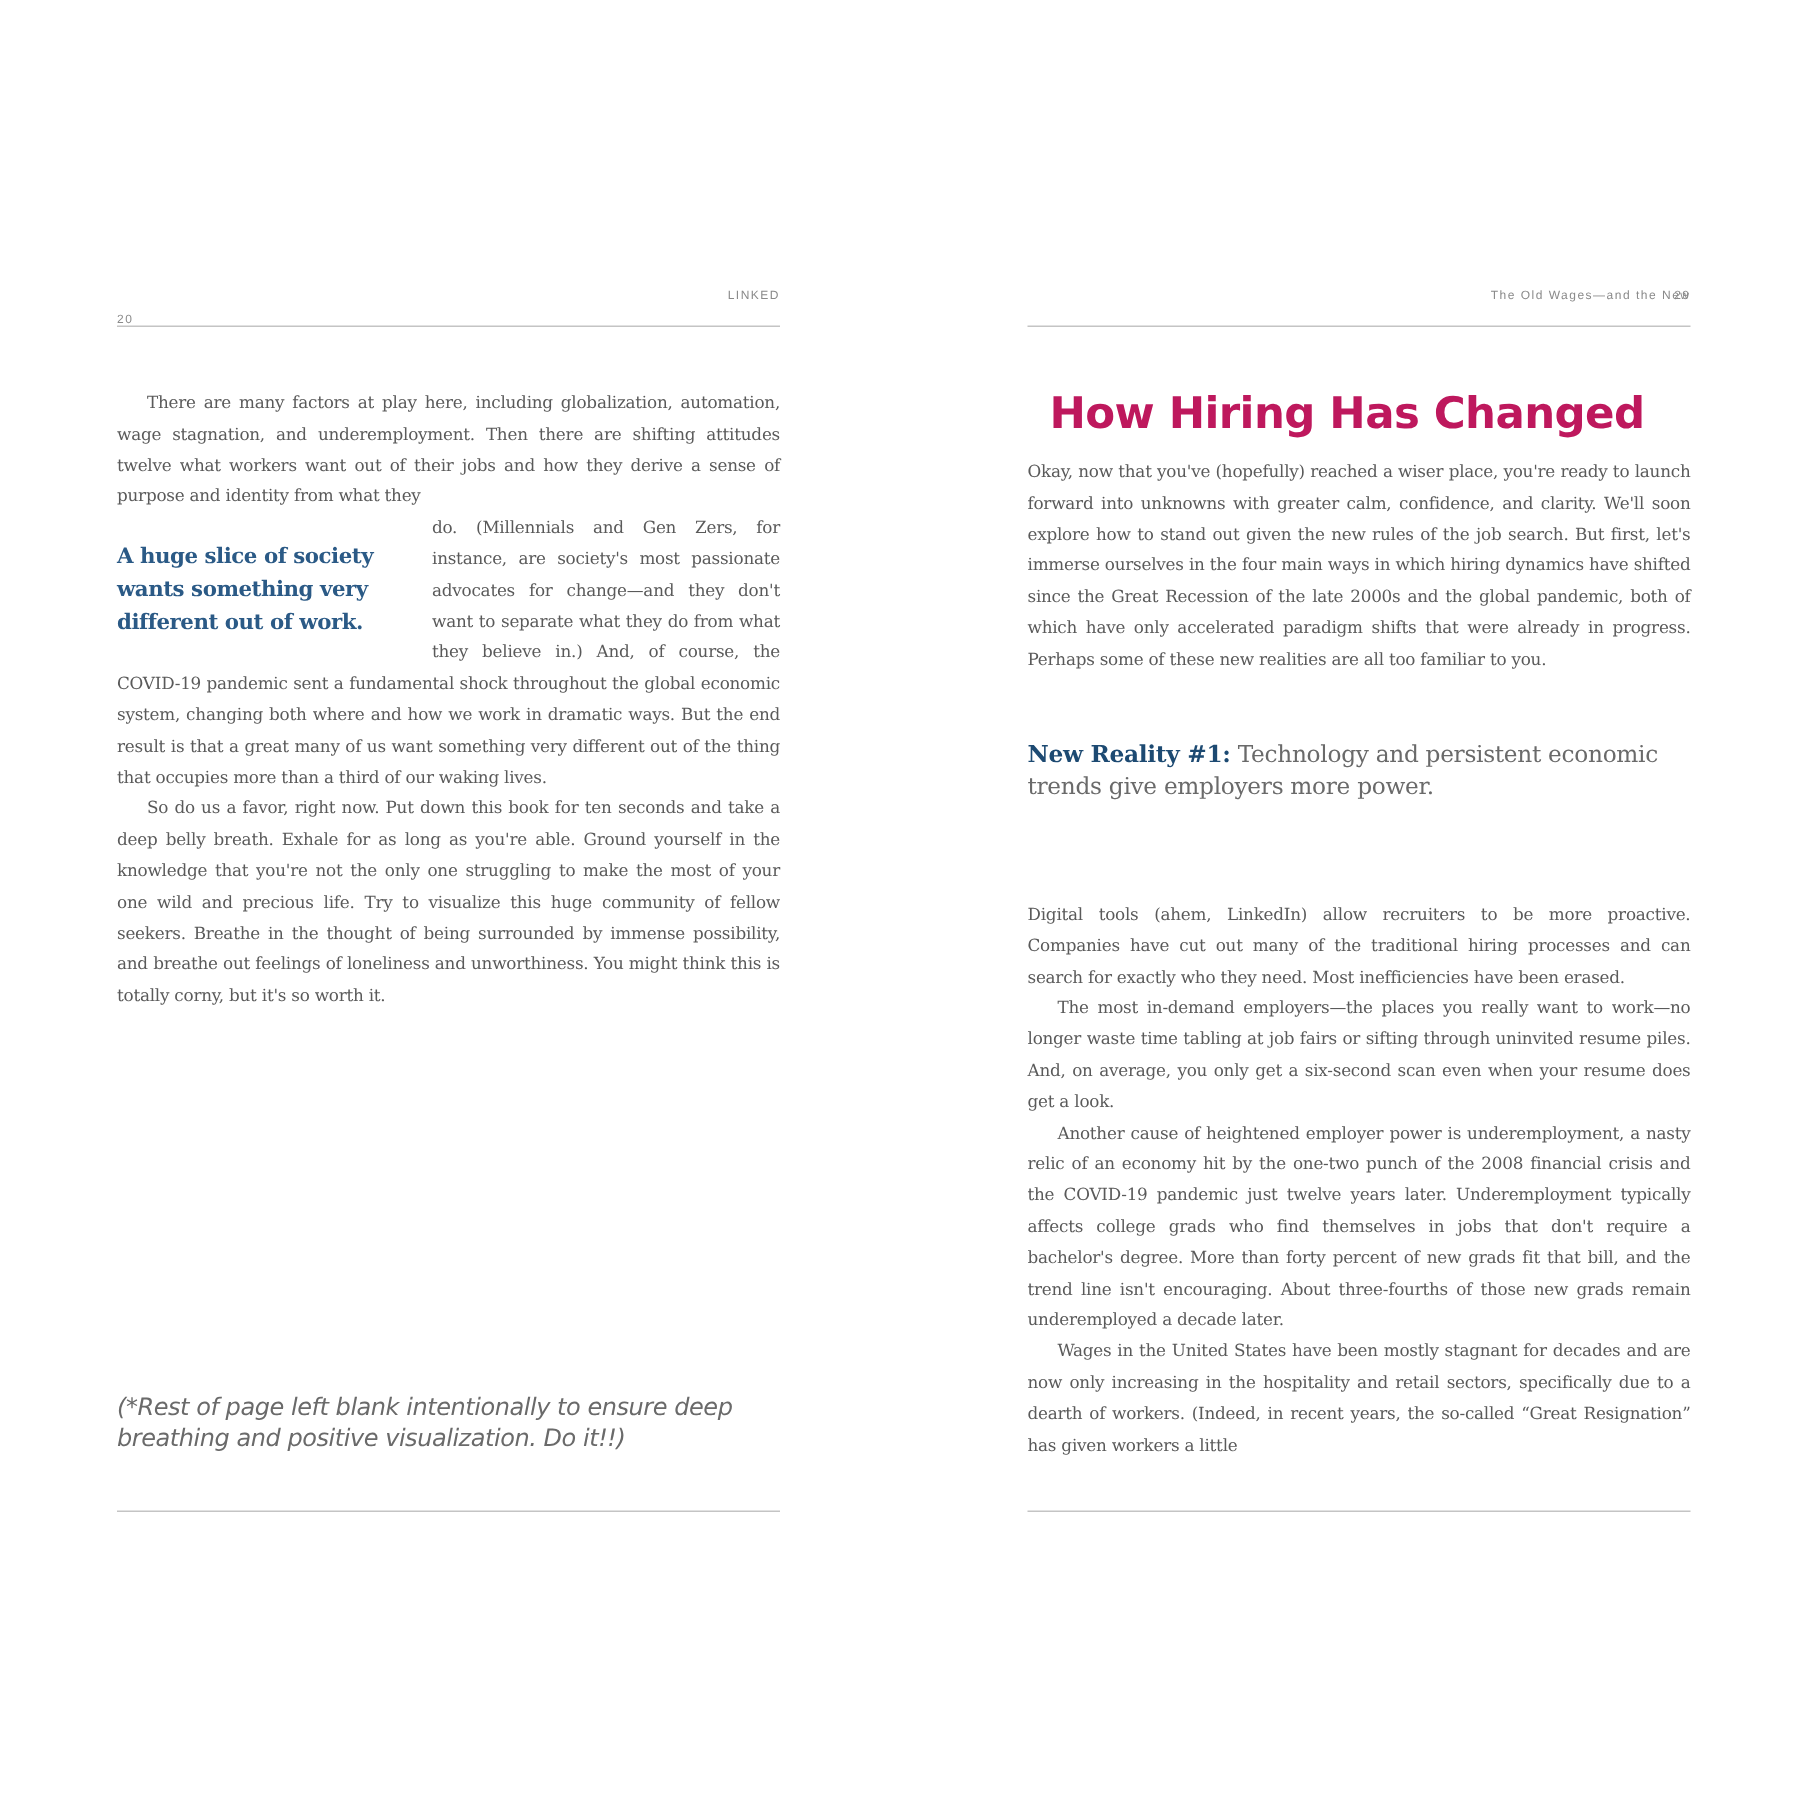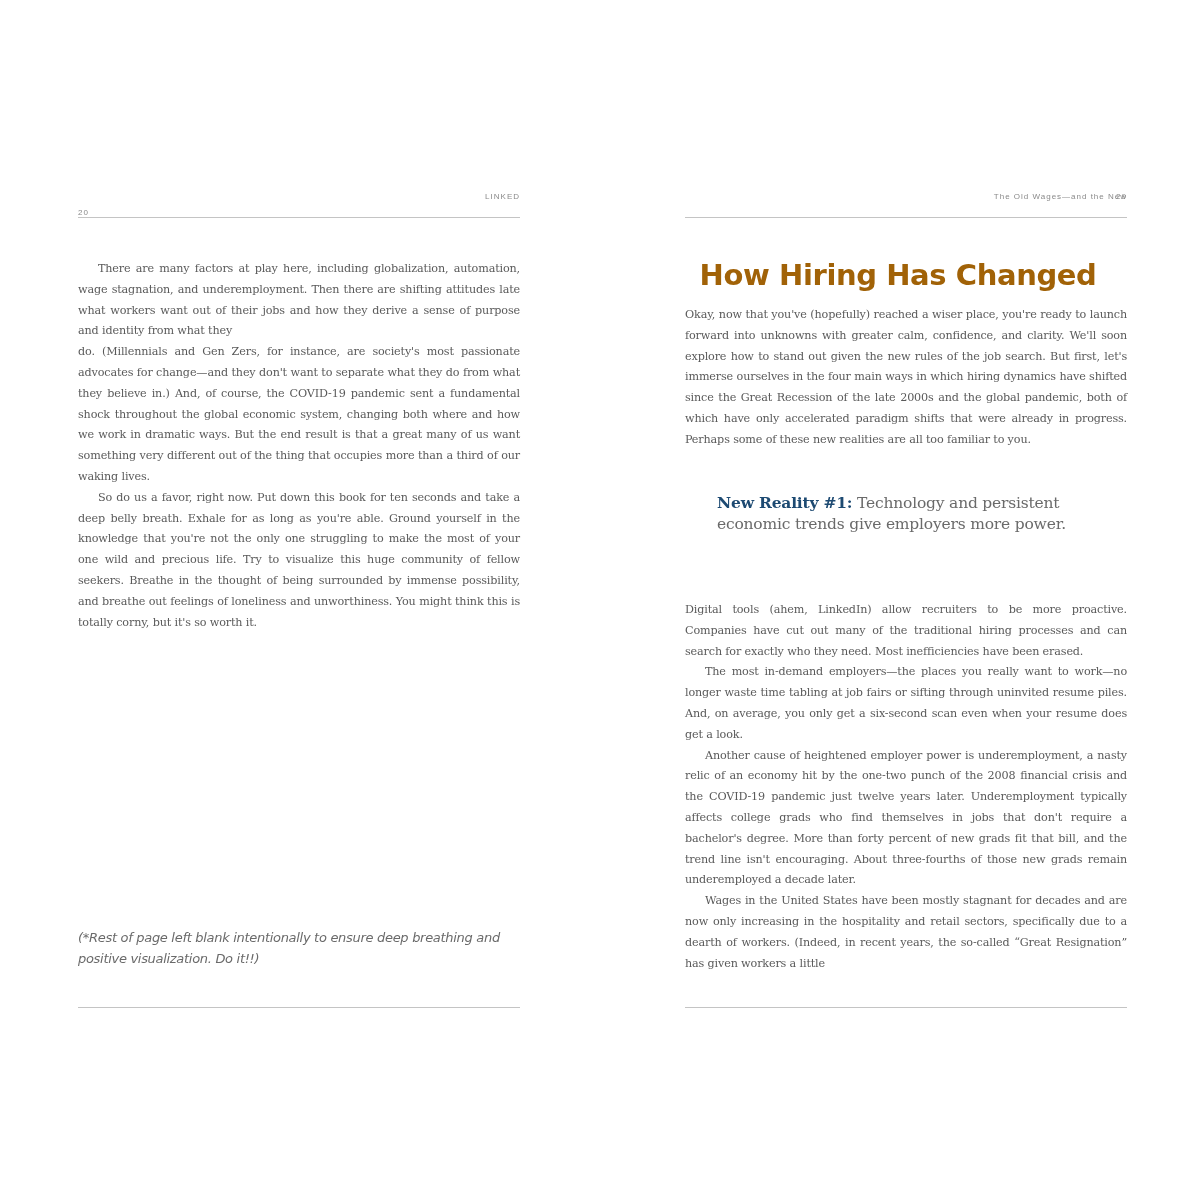--- a/index.html
+++ b/index.html
@@ -11,37 +11,38 @@
   .running-head .num-l { position:absolute; left:0; top:16px; }
   .running-head .title-c { position:absolute; left:0; right:0; text-align:right; }
   .running-head .num-r { position:absolute; right:0; top:0; }
   .rule { position:absolute; left:0; right:0; height:1px; background:#c4c4c4; }
   .rule.top { top:217px; }
   .rule.bottom { top:1007px; }
   .body-text { position:absolute; left:0; right:0; font-size:11.2px; line-height:20.8px; text-align:justify; color:#5a5a5a; letter-spacing:-0.15px; }
   .body-text p { margin:0; text-indent:20px; }
   .body-text p.noindent { text-indent:0; }
   .pull-quote { float:left; width:196px; margin:18px 14px 6px 0; font-family:"DejaVu Serif", serif; font-weight:bold; font-size:14.2px; line-height:22px; color:#2b5a86; text-align:left; letter-spacing:-0.3px; }
-  .footnote { position:absolute; left:0; right:0; top:928px; font-style:italic; font-size:13px; line-height:20.8px; color:#6a6a6a; font-family:"DejaVu Sans", sans-serif; letter-spacing:-0.3px; }
-  .chapter-title { position:absolute; top:258px; left:0; right:16px; text-align:center; font-family:"DejaVu Sans", sans-serif; font-weight:bold; font-size:29px; color:#a16207; letter-spacing:-0.4px; }
-  .subhead { position:absolute; top:492px; left:0; right:0; font-size:15.5px; line-height:21px; color:#6a6a6a; letter-spacing:-0.2px;margin-left:32px; }
+  .footnote { position:absolute; left:0; right:0; top:928px; font-style:italic; font-size:16px; line-height:20.8px; color:#6a6a6a; font-family:"DejaVu Sans", sans-serif; letter-spacing:-0.3px; }
+  .chapter-title { position:absolute; top:258px; left:0; right:16px; text-align:center; font-family:"DejaVu Sans", sans-serif; font-weight:bold; font-size:29px; color:#be185d; letter-spacing:-0.4px; }
+  .subhead { position:absolute; top:492px; left:0; right:0; font-size:15.5px; line-height:21px; color:#6a6a6a; letter-spacing:-0.2px; }
   .subhead .label { font-weight:bold; color:#1d4a72; }
 </style>
 </head>
 <body>
 
 <div class="page left">
   <div class="running-head">
     <span class="num-l">20</span>
     <span class="title-c">LINKED</span>
   </div>
   <div class="rule top"></div>
 
   <div class="body-text" style="top:259px;">
-    <p>There are many factors at play here, including globalization, automation, wage stagnation, and underemployment. Then there are shifting attitudes late what workers want out of their jobs and how they derive a sense of purpose and identity from what they</p>
+    <p>There are many factors at play here, including globalization, automation, wage stagnation, and underemployment. Then there are shifting attitudes twelve what workers want out of their jobs and how they derive a sense of purpose and identity from what they</p>
+    <div class="pull-quote">A huge slice of society wants something very different out of work.</div>
     <p class="noindent">do. (Millennials and Gen Zers, for instance, are society's most passionate advocates for change—and they don't want to separate what they do from what they believe in.) And, of course, the COVID-19 pandemic sent a fundamental shock throughout the global economic system, changing both where and how we work in dramatic ways. But the end result is that a great many of us want something very different out of the thing that occupies more than a third of our waking lives.</p>
     <p>So do us a favor, right now. Put down this book for ten seconds and take a deep belly breath. Exhale for as long as you're able. Ground yourself in the knowledge that you're not the only one struggling to make the most of your one wild and precious life. Try to visualize this huge community of fellow seekers. Breathe in the thought of being surrounded by immense possibility, and breathe out feelings of loneliness and unworthiness. You might think this is totally corny, but it's so worth it.</p>
   </div>
 
   <div class="footnote">(*Rest of page left blank intentionally to ensure deep breathing and positive visualization. Do it!!)</div>
   <div class="rule bottom"></div>
 </div>
 
 <div class="page right">
   <div class="running-head">

